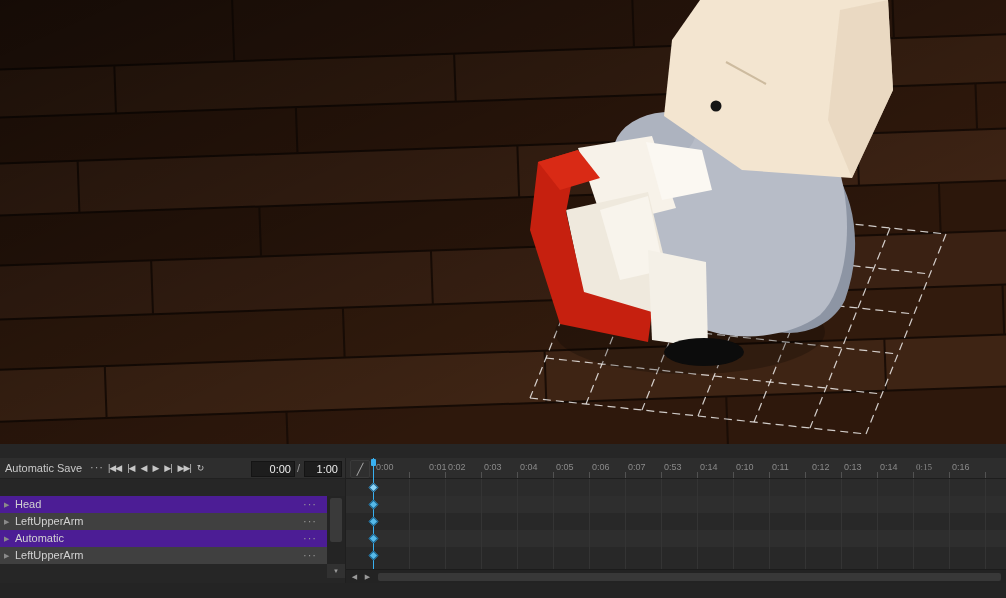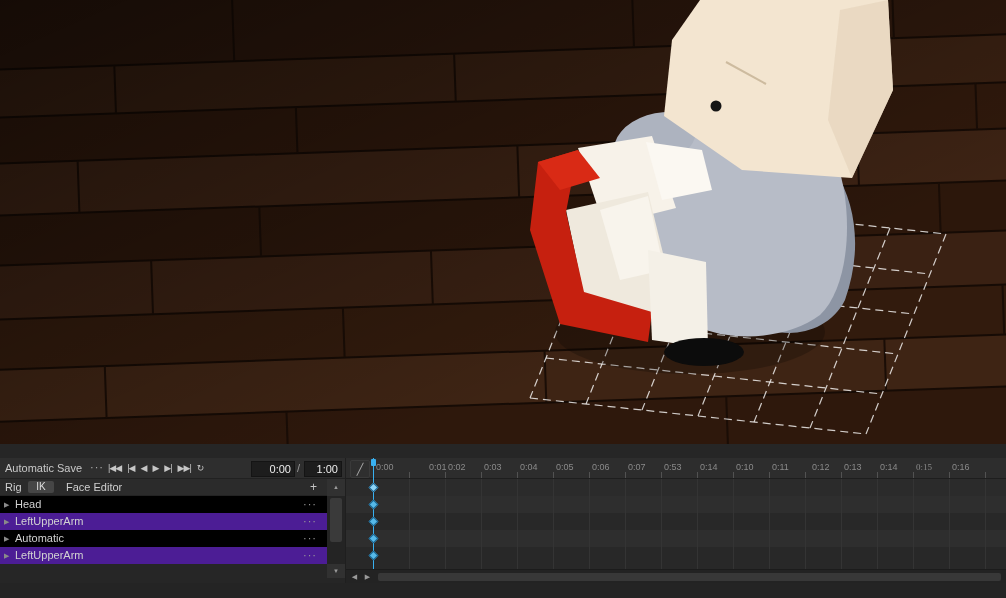--- a/index.html
+++ b/index.html
@@ -25,22 +25,22 @@
   .time-end{left:304px;width:30px;}
 
   .rigbar{position:absolute;left:0;top:35px;width:345px;height:17px;background:#2b2b2b;border-bottom:1px solid #232323;box-sizing:border-box;}
   .rig-label{position:absolute;left:5px;top:2px;font-size:11px;color:#cfcfcf;}
   .ik-btn{position:absolute;left:28px;top:2px;width:26px;height:12px;background:#464646;border-radius:2px;font-size:10px;line-height:12px;text-align:center;color:#dedede;cursor:default;}
   .face-editor{position:absolute;left:66px;top:2px;font-size:11px;color:#cfcfcf;cursor:default;}
   .add-btn{position:absolute;left:310px;top:1px;font-size:12px;color:#c4c4c4;cursor:default;}
   .scroll-up{position:absolute;left:327px;top:0;width:18px;height:17px;background:#313131;font-size:6px;color:#9a9a9a;text-align:center;line-height:17px;cursor:default;}
 
   .tracks{position:absolute;left:0;top:52px;width:327px;height:68px;}
-  .track-row{position:relative;height:17px;background:#000000;cursor:default;}
-  .track-row.alt{background:#4c1d95;text-decoration:underline;}
+  .track-row{position:relative;height:17px;background:#4c1d95;cursor:default;}
+  .track-row.alt{background:#404040;text-decoration:underline;}
   .expand{position:absolute;left:4px;top:5px;font-size:7px;color:#8a8a8a;}
   .t-label{position:absolute;left:15px;top:2px;font-size:11px;color:#d2d2d2;}
   .t-dots{position:absolute;left:303px;top:2px;font-size:11px;color:#9a9a9a;letter-spacing:1px;}
 
   .vscroll{position:absolute;left:327px;top:52px;width:18px;height:68px;background:#242424;}
   .v-thumb{position:absolute;left:3px;top:2px;width:12px;height:44px;background:#3a3a3a;border-radius:2px;}
   .scroll-down{position:absolute;left:327px;top:120px;width:18px;height:14px;background:#313131;font-size:6px;color:#9a9a9a;text-align:center;line-height:14px;cursor:default;}
 
   
   .timeline{position:absolute;left:345px;top:14px;width:661px;height:125px;background:#282828;border-left:1px solid #1f1f1f;box-sizing:border-box;overflow:hidden;}
@@ -159,27 +159,20 @@
           <div class="tr-btn">▶</div>
           <div class="tr-btn">▶|</div>
           <div class="tr-btn">▶▶|</div>
           <div class="tr-btn">↻</div>
         </div>
       <div class="time-box time-cur">0:00</div>
       <span class="time-sep">/</span>
       <div class="time-box time-end">1:00</div>
     </div>
 
-    <div class="rigbar">
-      <span class="rig-label">Rig</span>
-      <div class="ik-btn">IK</div>
-      <span class="face-editor">Face Editor</span>
-      <span class="add-btn">+</span>
-      <div class="scroll-up">▲</div>
-    </div>
 
     <div class="tracks">
         <div class="track-row">
           <div class="expand">▶</div>
           <div class="t-label">Head</div>
           <div class="t-dots">···</div>
         </div>
         <div class="track-row alt">
           <div class="expand">▶</div>
           <div class="t-label">LeftUpperArm</div>

